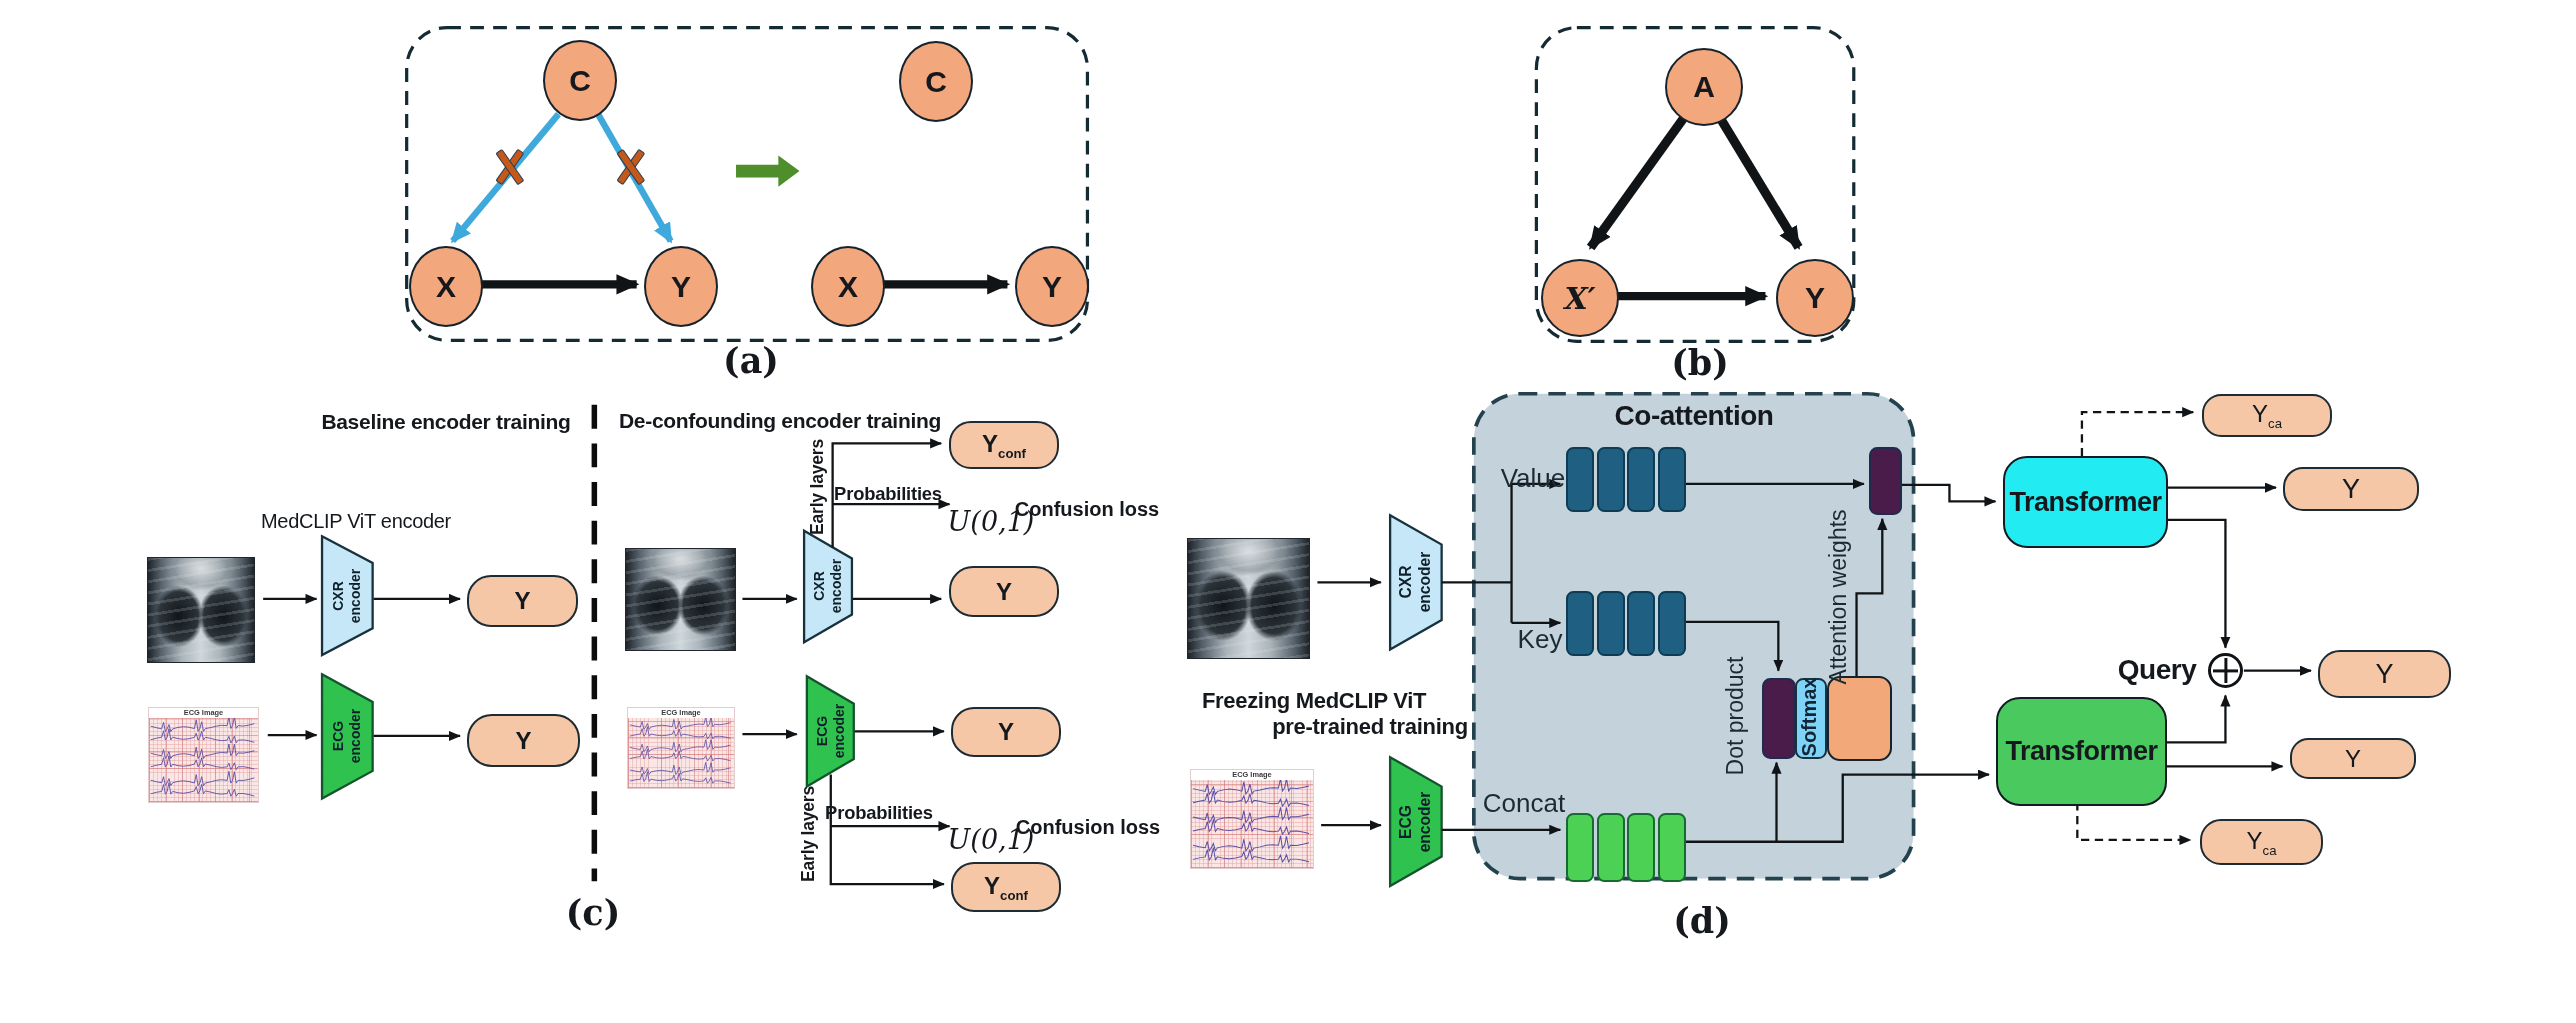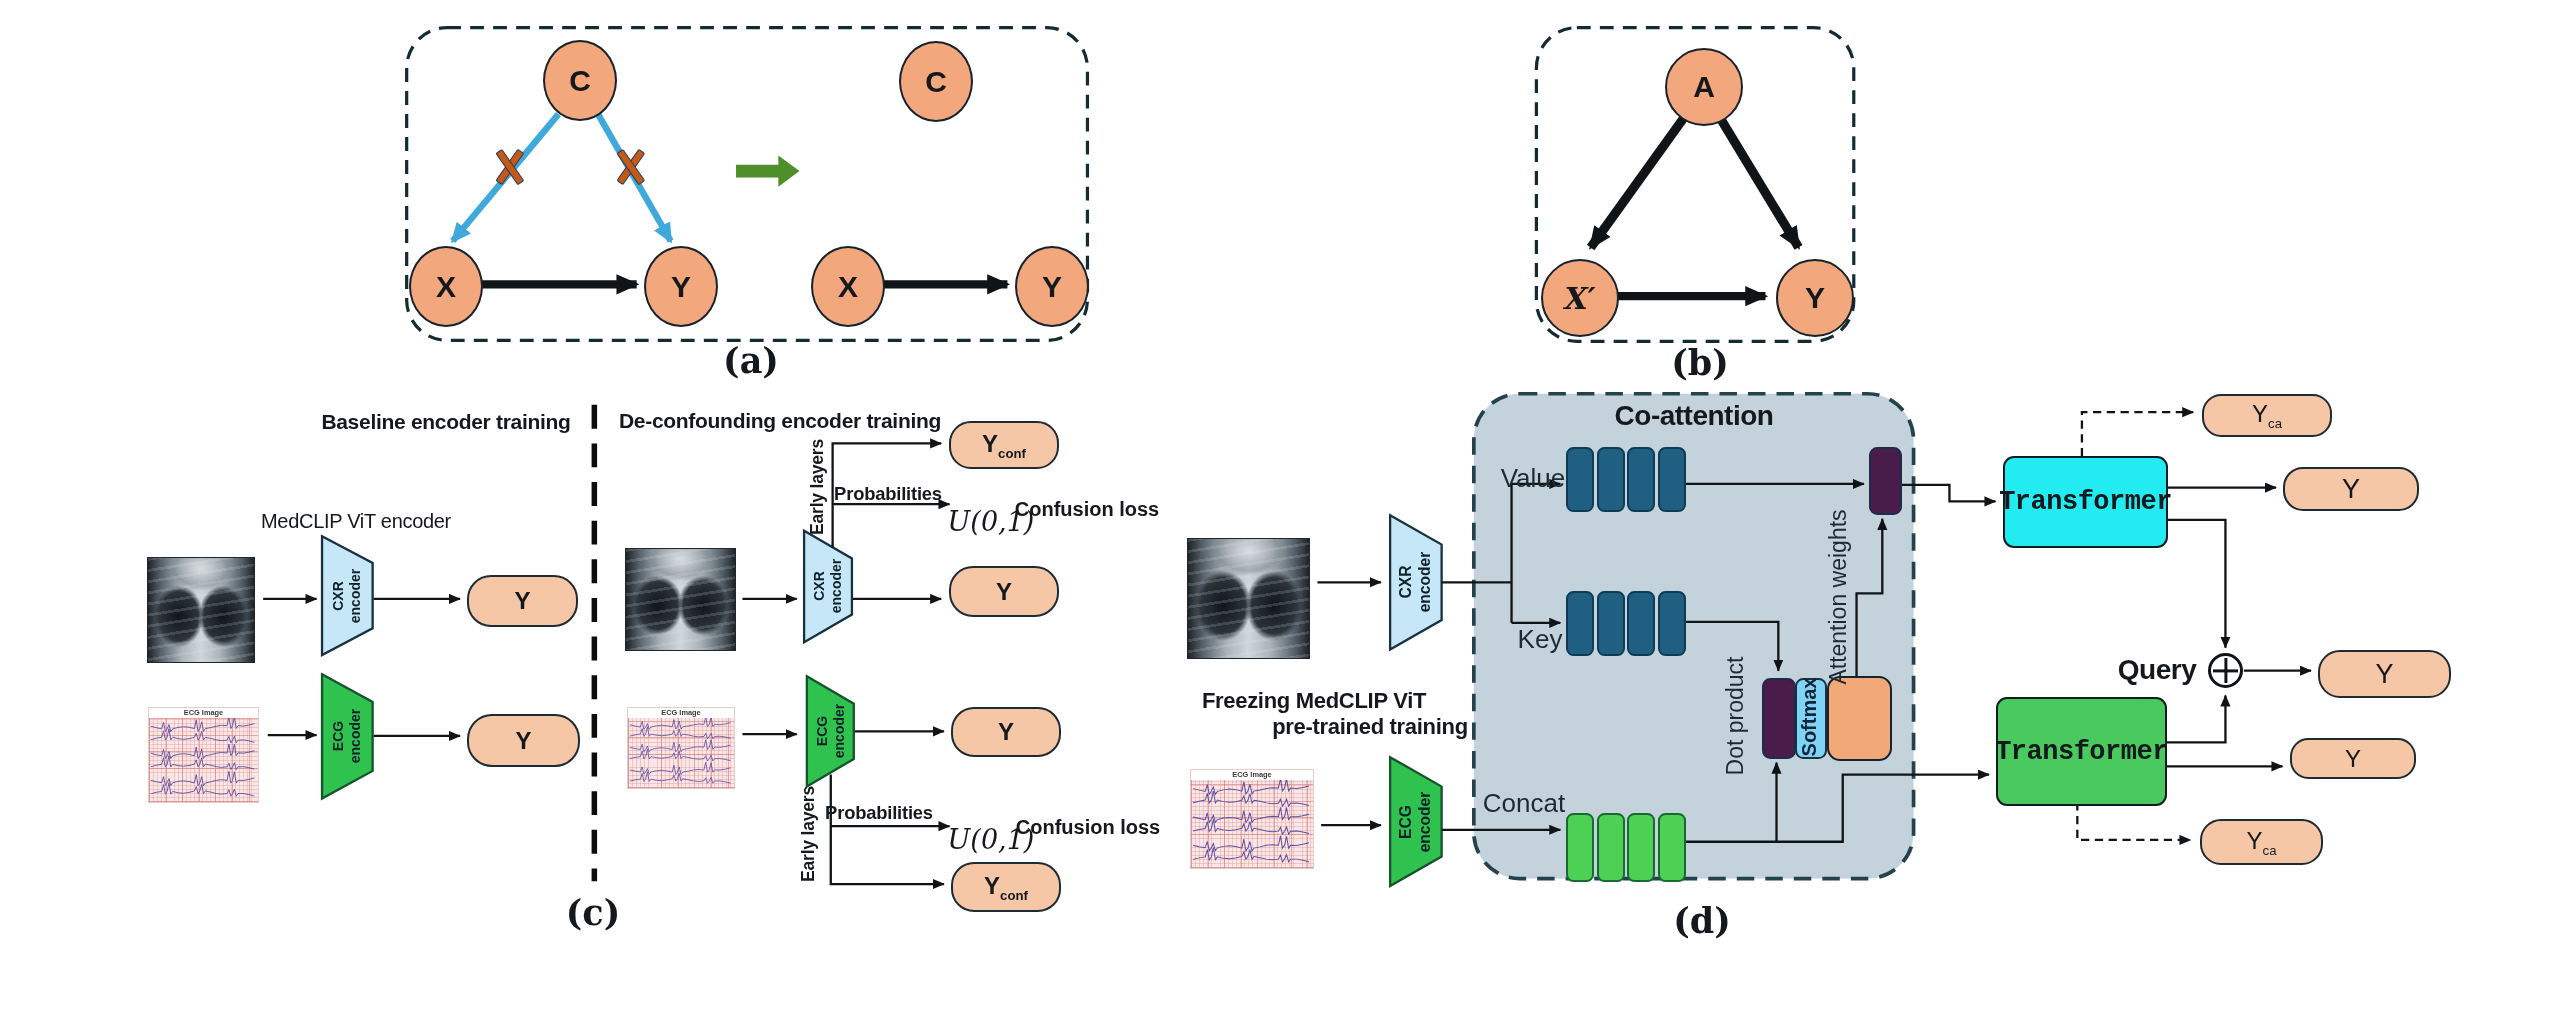--- a/index.html
+++ b/index.html
@@ -53,21 +53,21 @@
   .blocks div{flex:1;border-radius:7.4px;}
   .blocks.blue div{background:var(--dark_blue,#1e5f82);border:2.3px solid #0e3c54;}
   .blocks.green div{background:var(--green_block,#4cd155);border:2.3px solid #176b31;}
   .sb{position:absolute;border-radius:8.3px;}
   .sb.purple{background:var(--purple,#4a1c49);border:2.3px solid #1d2b4c;}
   .sb.soft{background:var(--softmax,#7ed3f7);border:2.3px solid #17323c;}
   .sb.orange{background:var(--orange_block,#f2a878);border:2.3px solid #17232c;border-radius:13px;}
   .soft-txt{font-weight:600;font-size:20px;color:#122535;}
 
   .tf{position:absolute;display:flex;align-items:center;justify-content:center;
-      border:2.8px solid #131c22;border-radius:11px;font-weight:700;font-size:27px;letter-spacing:-0.5px;font-family:Liberation Mono, monospace;}
+      border:2.8px solid #131c22;border-radius:24px;font-weight:700;font-size:27px;letter-spacing:-0.5px;}
   .tf.cyan{background:var(--cyan_tf,#23ebf2);}
   .tf.green{background:var(--green_tf,#4ac95f);}
 
   .oplus{position:absolute;width:35px;height:35px;border:3.2px solid #101417;border-radius:50%;background:#fff;box-sizing:border-box;}
   .oplus::before,.oplus::after{content:"";position:absolute;background:#101417;}
   .oplus::before{left:50%;top:1.8px;bottom:1.8px;width:3.2px;transform:translateX(-50%);}
   .oplus::after{top:50%;left:1.8px;right:1.8px;height:3.2px;transform:translateY(-50%);}
 
   .cross{position:absolute;width:40px;height:40px;transform:translate(-50%,-50%);}
   .cross::before,.cross::after{content:"";position:absolute;left:50%;top:50%;width:8.3px;height:39px;

